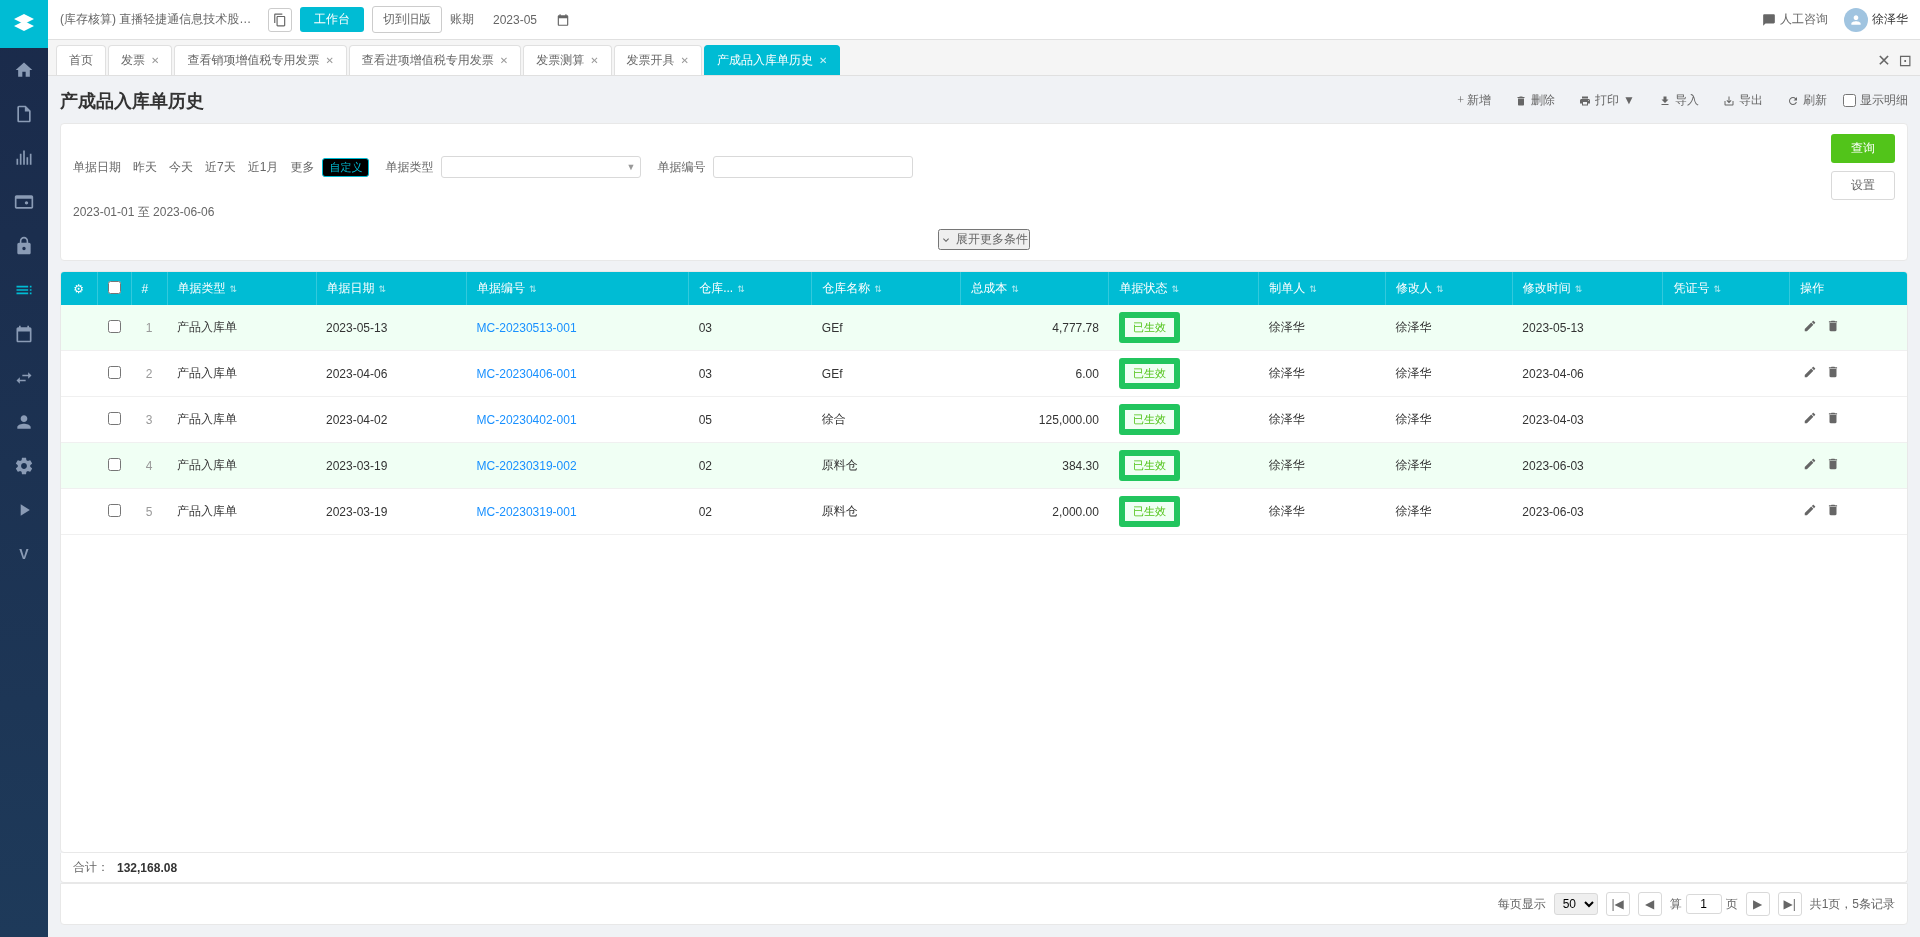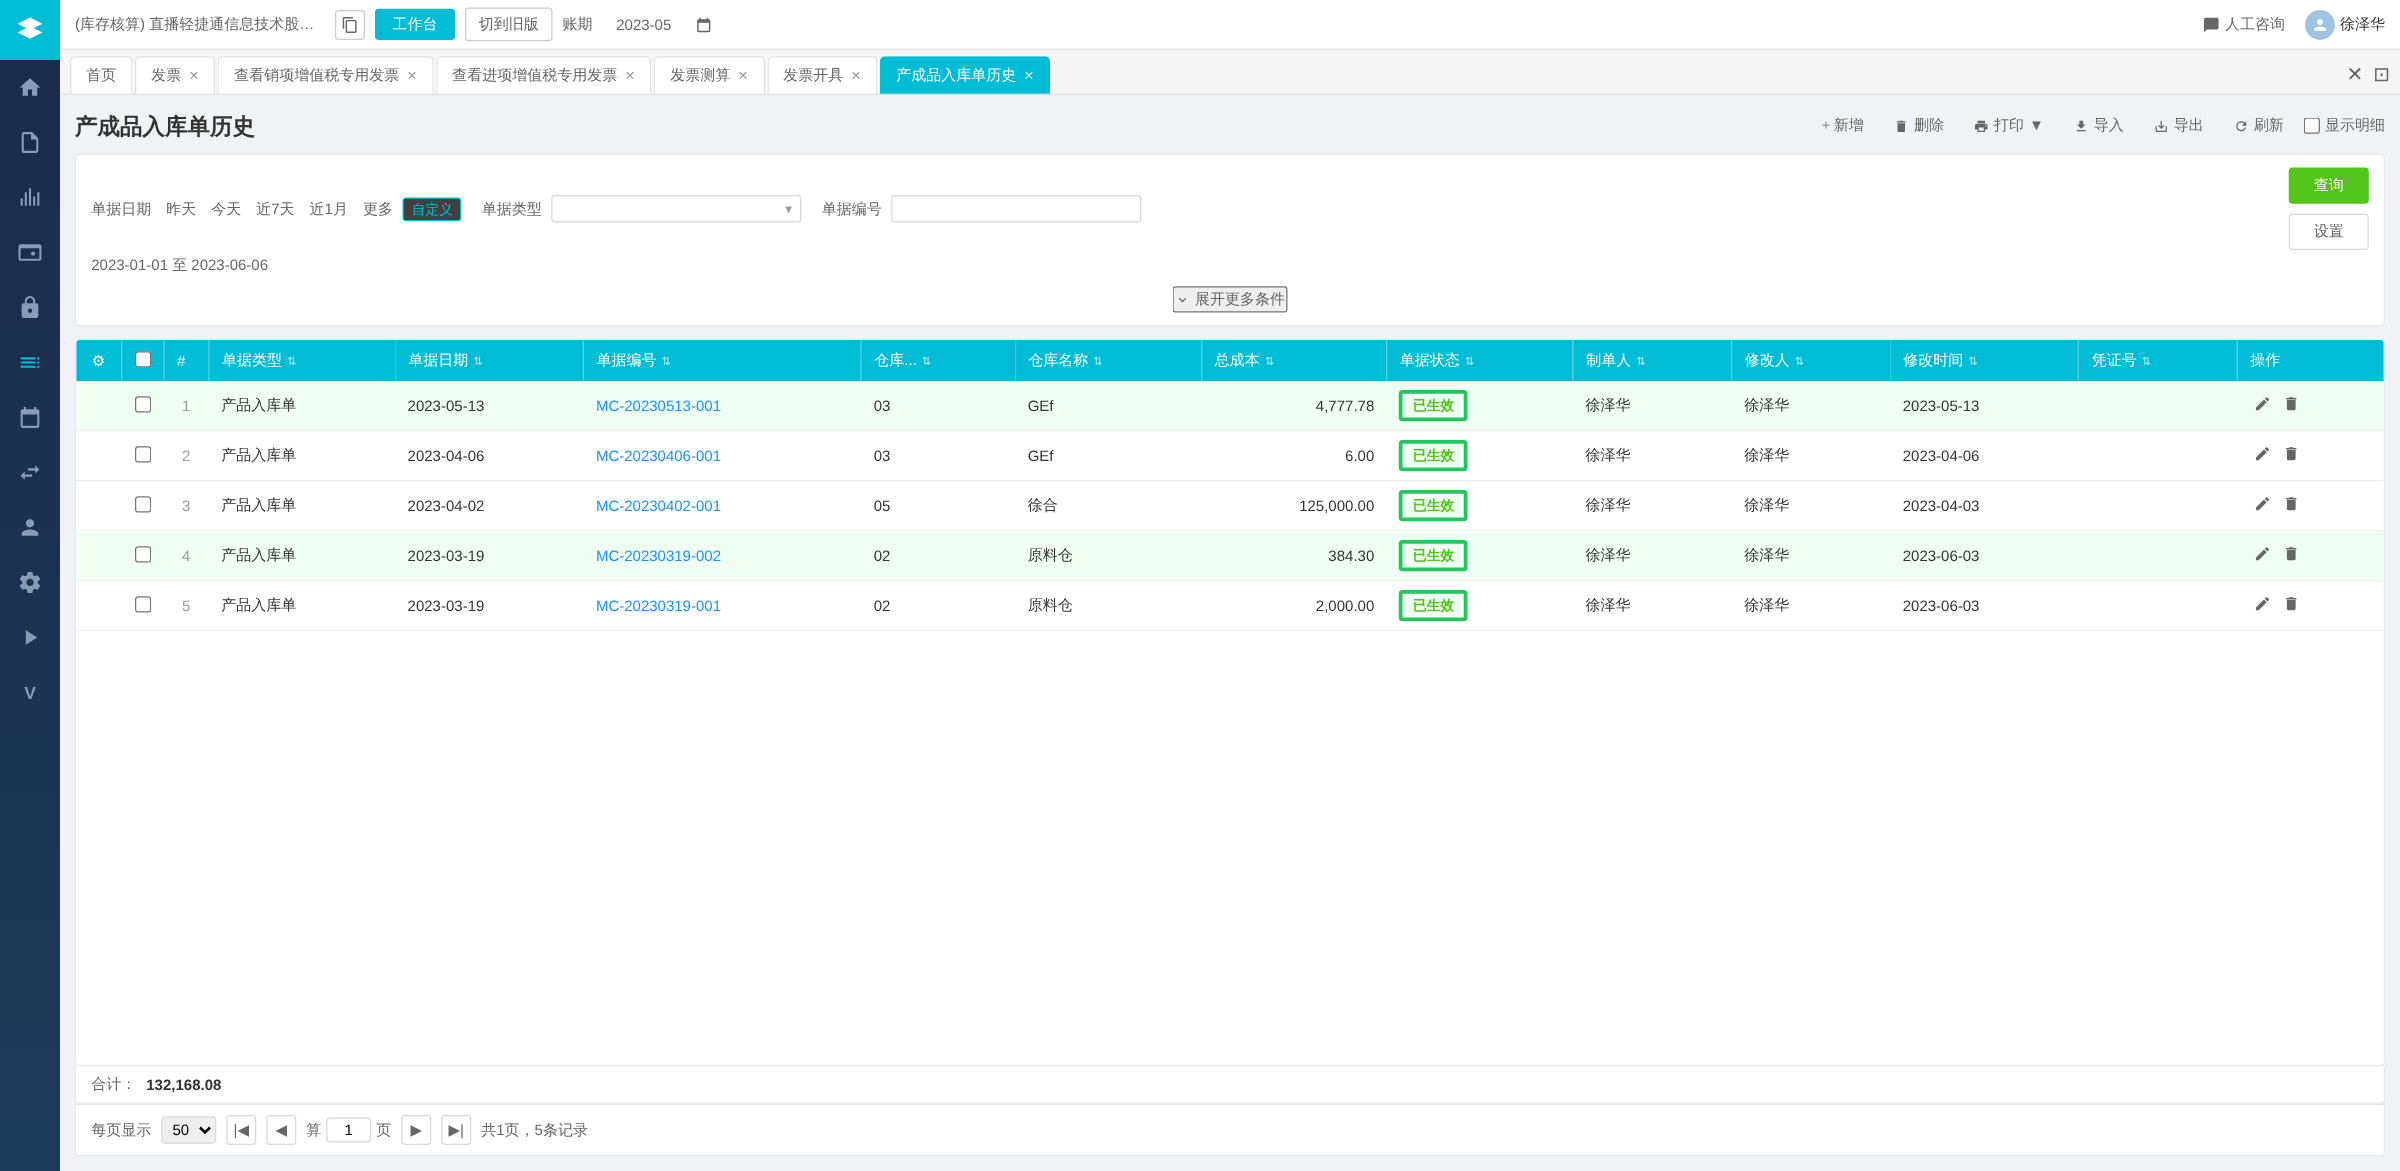--- a/index.html
+++ b/index.html
@@ -46,21 +46,21 @@
     .action-btn { background: none; border: none; cursor: pointer; font-size: 12px; color: #666; display: flex; align-items: center; gap: 4px; padding: 4px 8px; font-family: Liberation Serif, serif; }
 
     
     .filter-panel { background: #fff; border: 1px solid #e8e8e8; border-radius: 4px; padding: 10px 12px; margin-bottom: 10px; }
     .filter-row { display: flex; align-items: center; gap: 16px; flex-wrap: wrap; }
     .filter-group { display: flex; align-items: center; gap: 8px; }
     .filter-label { font-size: 12px; color: #666; white-space: nowrap; }
     .filter-date-range { font-size: 12px; color: #666; }
     .filter-quick-btns { display: flex; gap: 4px; }
     .filter-quick-btn { border: none; background: none; font-size: 12px; color: #666; cursor: pointer; padding: 1px 4px; }
-    .filter-custom-btn { border: 1px solid #00bcd4; background: #404040; color: #00bcd4; font-size: 11px; padding: 1px 6px; border-radius: 3px; cursor: pointer; }
+    .filter-custom-btn { border: 1px solid #00bcd4; background: #000000; color: #00bcd4; font-size: 11px; padding: 1px 6px; border-radius: 3px; cursor: pointer; }
     .filter-select { border: 1px solid #d9d9d9; border-radius: 3px; padding: 3px 24px 3px 8px; font-size: 12px; color: #333; background: #fff; appearance: none; cursor: pointer; min-width: 200px; }
     .filter-select-wrapper { position: relative; display: inline-block; }
     .filter-select-wrapper::after { content: '▼'; position: absolute; right: 6px; top: 50%; transform: translateY(-50%); font-size: 9px; color: #999; pointer-events: none; }
     .filter-input { border: 1px solid #d9d9d9; border-radius: 3px; padding: 3px 8px; font-size: 12px; width: 200px; }
     .query-btn { background: #52c41a; color: white; border: none; padding: 6px 20px; border-radius: 3px; cursor: pointer; font-size: 12px; }
     .reset-btn { background: #fff; color: #666; border: 1px solid #d9d9d9; padding: 5px 16px; border-radius: 3px; cursor: pointer; font-size: 12px; margin-top: 4px; }
     .filter-row2 { display: flex; align-items: center; margin-top: 8px; }
     .expand-btn { font-size: 12px; color: #666; cursor: pointer; margin: 0 auto; display: flex; align-items: center; gap: 4px; }
 
     
@@ -69,32 +69,32 @@
     thead tr { background: #00bcd4; color: white; }
     thead th { padding: 8px 10px; text-align: left; white-space: nowrap; font-weight: normal; border-right: 1px solid rgba(255,255,255,0.2); }
     thead th:last-child { border-right: none; }
     tbody tr { border-bottom: 1px solid #f0f0f0; }
     tbody tr.highlight { background: #f0fff4; }
     tbody td { padding: 7px 10px; white-space: nowrap; }
     .row-num { color: #999; text-align: center; }
     .checkbox-cell { text-align: center; }
     .link-text { color: #1890ff; cursor: pointer; text-decoration: none; }
     .status-badge { display: inline-block; padding: 2px 8px; border-radius: 3px; font-size: 11px; }
-    .status-active { background: #f0fff4; color: #52c41a; border: 3px solid #22c55e; font-weight: bold; }
+    .status-active { background: #f0fff4; color: #52c41a; border: 6px solid #22c55e; }
     .th-sort { display: flex; align-items: center; gap: 4px; cursor: pointer; }
     .sort-icon { font-size: 9px; opacity: 0.7; }
     .op-btn { background: none; border: none; cursor: pointer; color: #666; font-size: 14px; padding: 0 3px; }
 
     
     .table-footer { background: #fff; border: 1px solid #e8e8e8; border-top: none; border-radius: 0 0 4px 4px; padding: 6px 12px; display: flex; align-items: center; }
     .footer-total-label { font-size: 12px; color: #666; }
     .footer-total-value { font-size: 12px; color: #333; font-weight: bold; margin-left: 8px; }
 
     
-    .pagination { display: flex; align-items: center; padding: 8px 12px; gap: 8px; background: #fff; border: 1px solid #e8e8e8; border-top: 1px solid #e8e8e8; border-radius: 0 0 4px 4px; }
+    .pagination { display: flex; align-items: center; justify-content: flex-end; padding: 8px 12px; gap: 8px; background: #fff; border: 1px solid #e8e8e8; border-top: 1px solid #e8e8e8; border-radius: 0 0 4px 4px; }
     .page-size-label { font-size: 12px; color: #666; }
     .page-size-select { border: 1px solid #d9d9d9; border-radius: 3px; padding: 2px 4px; font-size: 12px; }
     .page-btn { width: 24px; height: 24px; border: 1px solid #d9d9d9; border-radius: 3px; background: #fff; cursor: pointer; display: flex; align-items: center; justify-content: center; font-size: 12px; color: #666; }
     .page-btn:disabled { color: #ccc; cursor: not-allowed; }
     .page-info { font-size: 12px; color: #666; display: flex; align-items: center; gap: 4px; }
     .page-input { width: 36px; border: 1px solid #d9d9d9; border-radius: 3px; padding: 2px 4px; font-size: 12px; text-align: center; }
     .page-total { font-size: 12px; color: #666; }
     .display-detail-check { display: flex; align-items: center; gap: 4px; font-size: 12px; color: #666; }
     .display-detail-check input { cursor: pointer; }
   </style>

